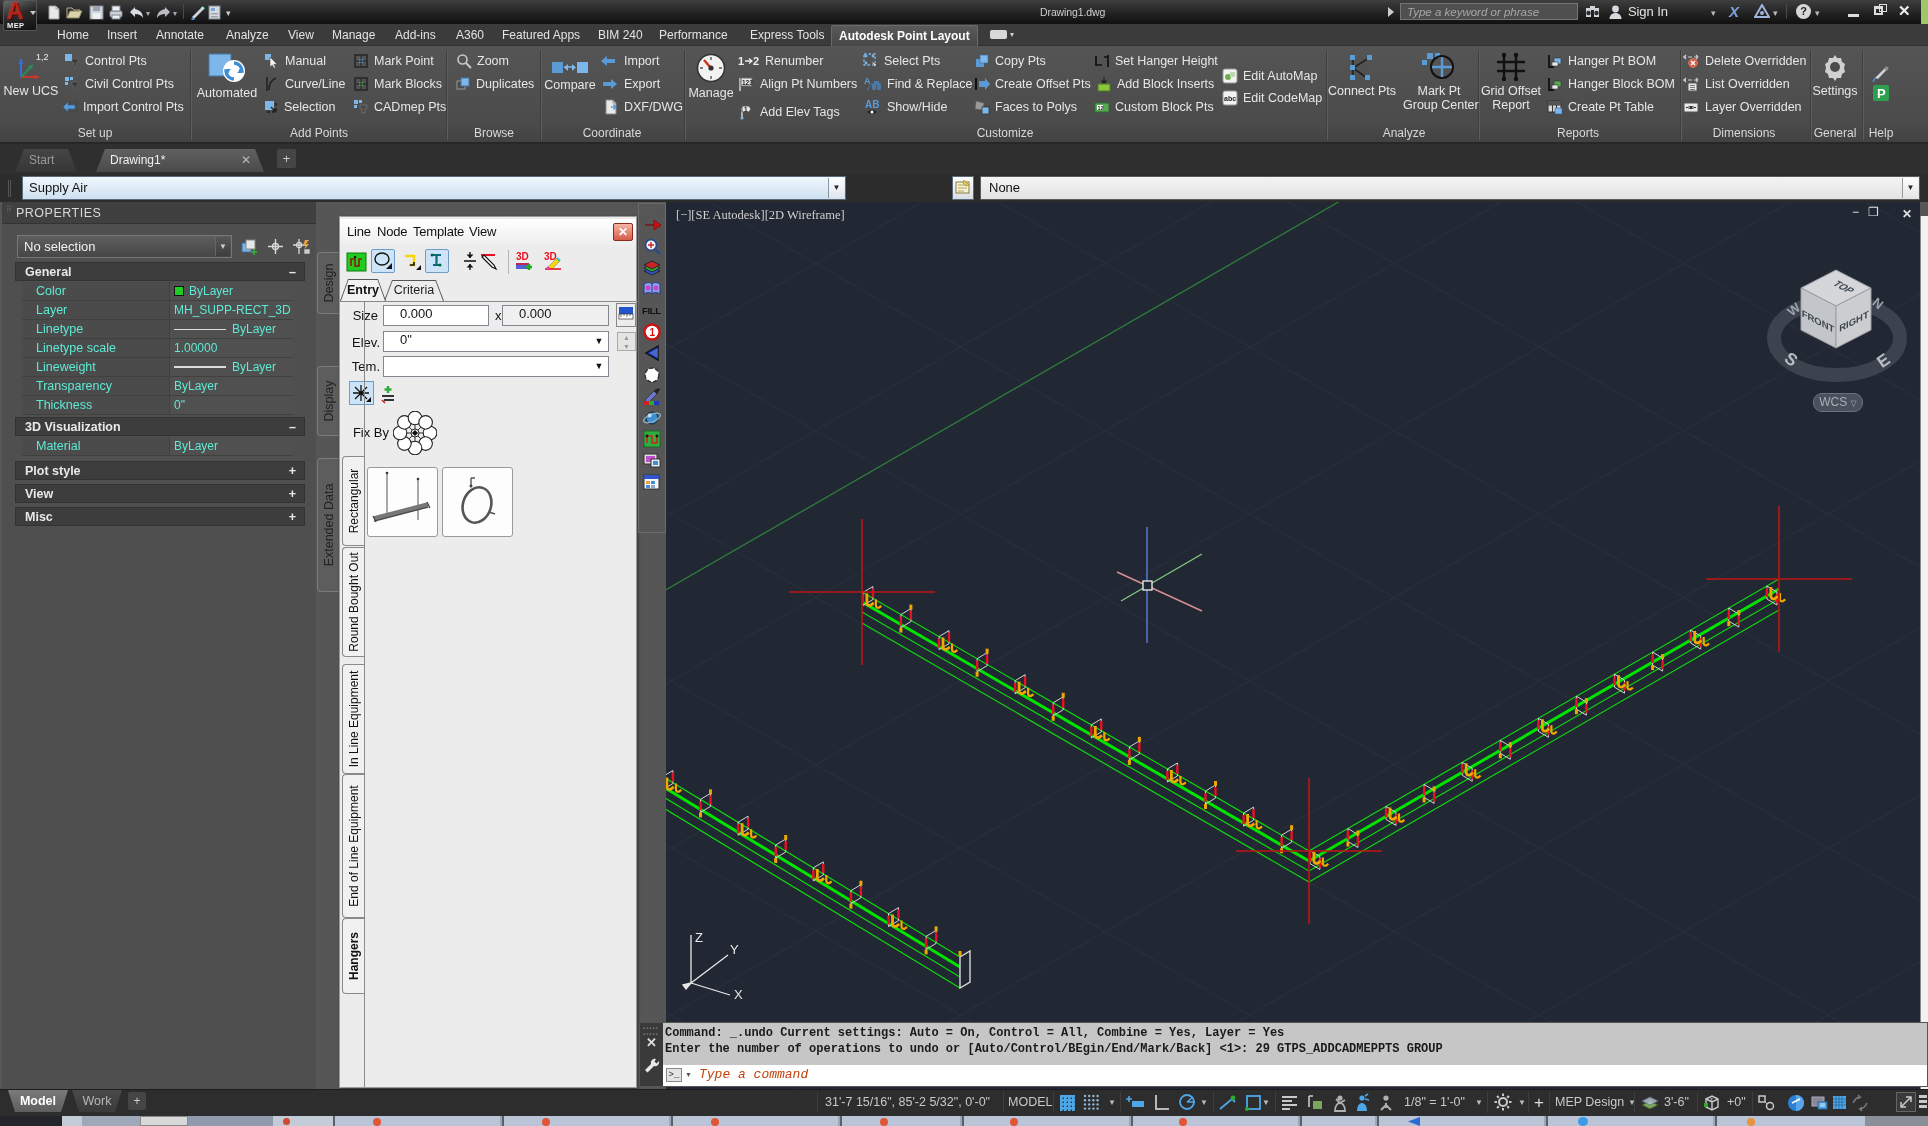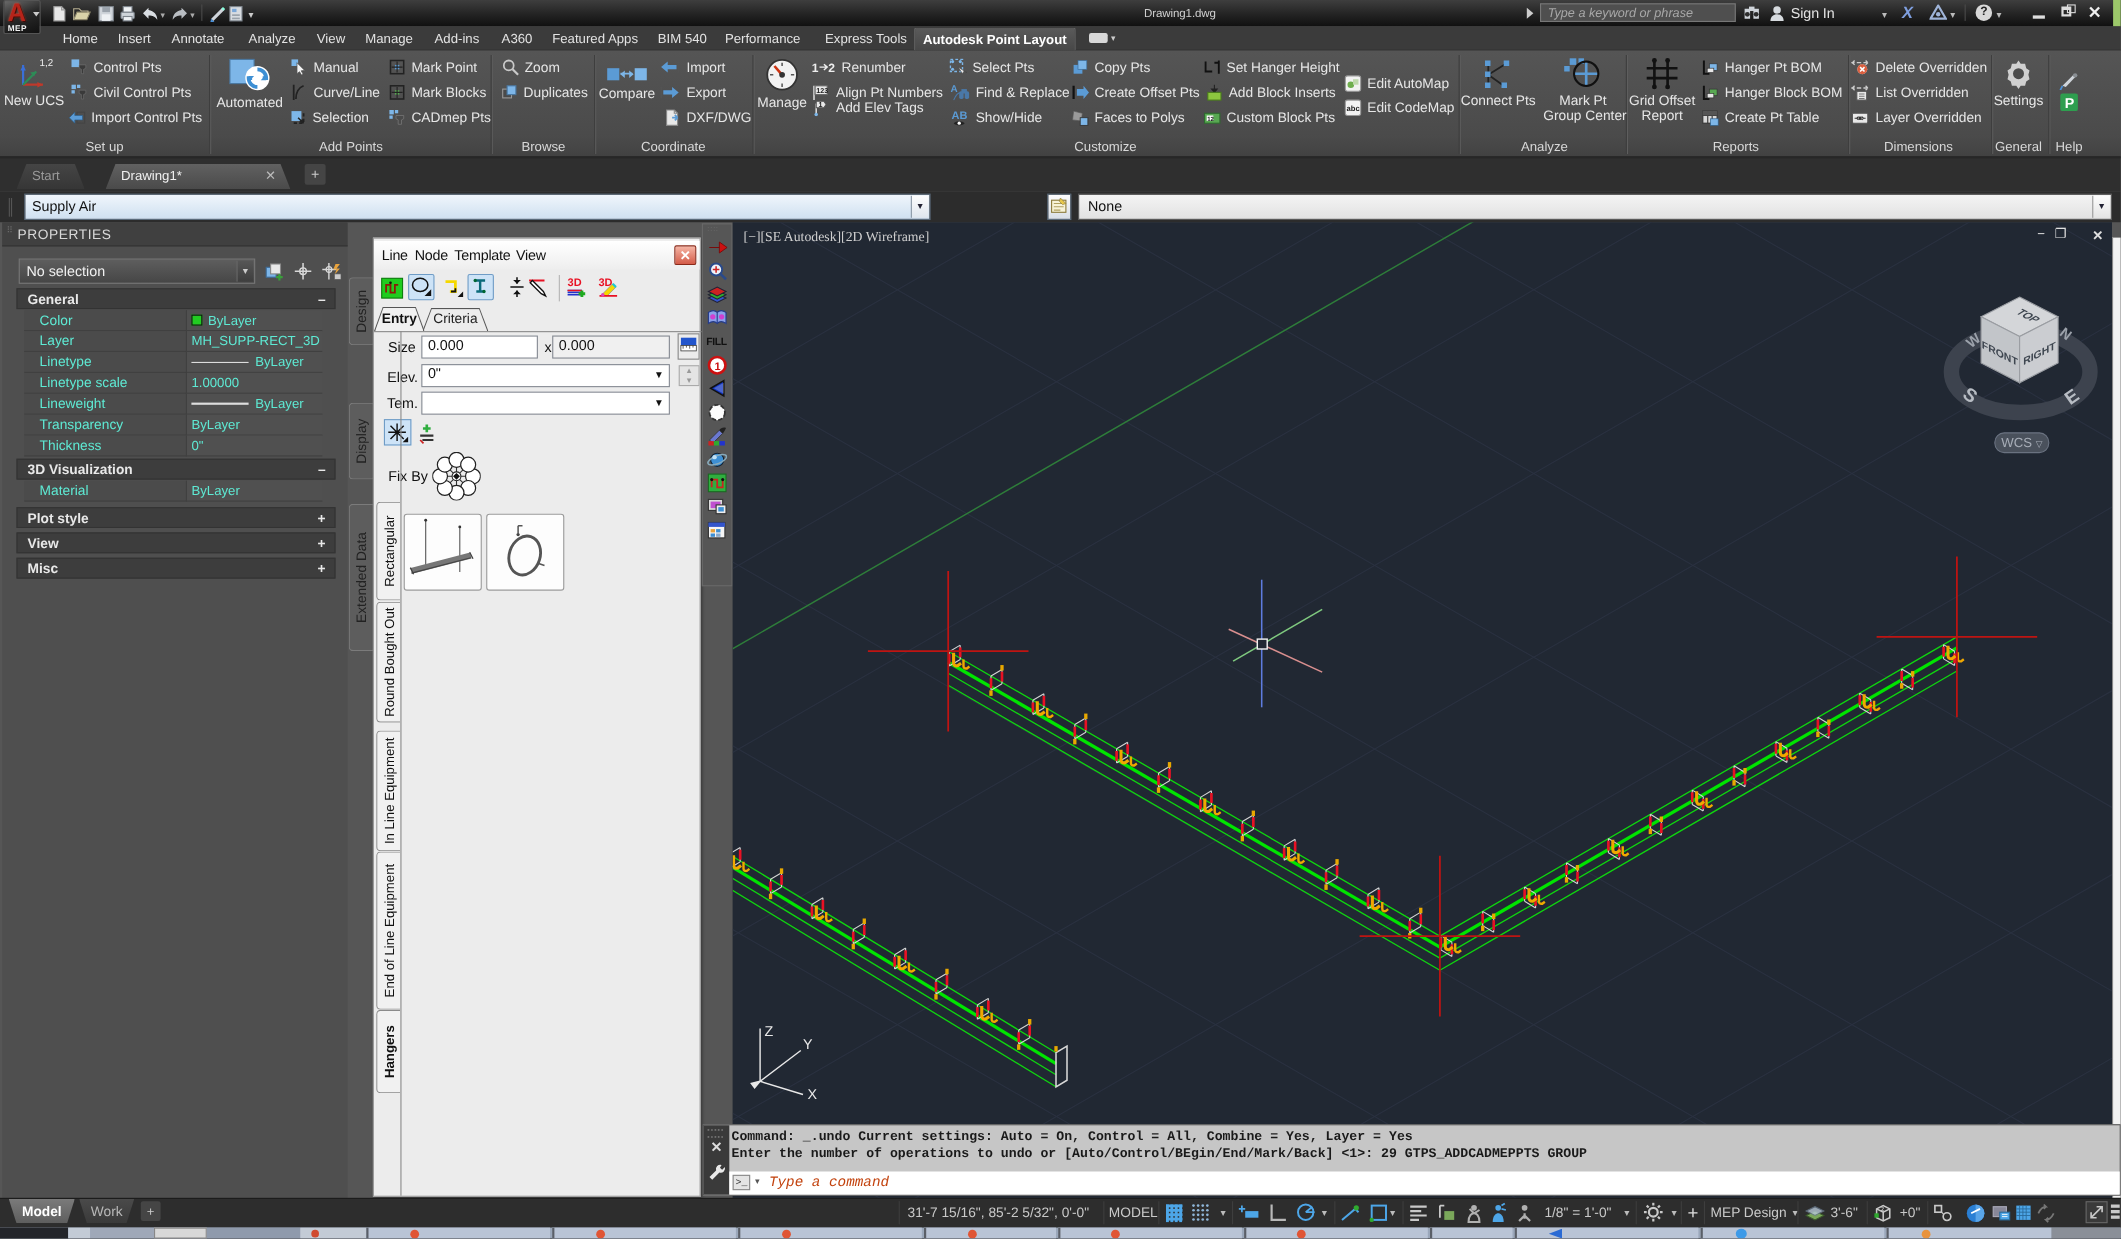--- a/index.html
+++ b/index.html
@@ -39,21 +39,21 @@
  font-size:12.5px;font-weight:bold;color:#e8e8e8;padding-left:9px}
 .phdr .pm{position:absolute;right:8px;top:0;font-weight:bold}
 .vtab{position:absolute;background:#5d5d5d;border:1px solid #7b7b7b;border-right:none;border-radius:4px 0 0 4px;color:#222}
 .vtab span{position:absolute;left:50%;top:50%;transform:translate(-50%,-50%) rotate(-90deg);white-space:nowrap;font-size:12.5px}
 
 #fwin{left:339px;top:216px;width:298px;height:872px;background:#ececec;border:1px solid #9a9a9a;box-shadow:1px 1px 3px rgba(0,0,0,.4)}
 .fmenu{position:absolute;left:0;top:2px;width:100%;height:26px;background:linear-gradient(#fff,#eee);color:#111;font-size:13px;letter-spacing:-.2px}
 .fmenu b{font-weight:normal;position:absolute;top:5px}
 .tbtn{position:absolute;top:32px;width:24px;height:24px;border:1px solid #bbb;border-radius:2px;background:#ececec}
 .tbtn.on{background:#cde3f7;border:1px solid #6f9cc6}
-.fld{position:absolute;background:#fff;border:1px solid #828790;font-size:13px;color:#111;padding-left:5px}
+.fld{position:absolute;background:#fff;border:1px solid #828790;font-size:13px;color:#111;padding-left:16px}
 .flab{position:absolute;font-size:13px;color:#111;white-space:nowrap}
 .combo-arrow{position:absolute;right:1px;top:1px;bottom:1px;width:16px;background:#ececec;color:#333;text-align:center;font-size:8px;line-height:17px}
 
 #canvas{left:666px;top:202px;width:1254px;height:887px;background:#212833;overflow:hidden}
 #vscroll{left:1920px;top:216px;width:8px;height:873px;background:#f2f2f2;border-left:1px solid #888}
 
 #vtools{left:638px;top:203px;width:28px;height:330px;background:#565656;border:1px solid #6a6a6a}
 .vt{position:absolute;left:3px;width:20px;height:20px}
 
 #cmdwin{left:639px;top:1022px;width:1289px;height:65px;background:#c6c6c6;border:1px solid #555}
@@ -145,21 +145,21 @@
 <div class="abs" id="menurow"></div>
 <div class="mtab" style="left:57px">Home</div>
 <div class="mtab" style="left:107px">Insert</div>
 <div class="mtab" style="left:156px">Annotate</div>
 <div class="mtab" style="left:226px">Analyze</div>
 <div class="mtab" style="left:288px">View</div>
 <div class="mtab" style="left:332px">Manage</div>
 <div class="mtab" style="left:395px">Add-ins</div>
 <div class="mtab" style="left:456px">A360</div>
 <div class="mtab" style="left:502px">Featured Apps</div>
-<div class="mtab" style="left:598px">BIM 540</div>
+<div class="mtab" style="left:598px">BIM 240</div>
 <div class="mtab" style="left:659px">Performance</div>
 <div class="mtab" style="left:750px">Express Tools</div>
 <div id="atab" style="left:831px">Autodesk Point Layout</div>
 <div class="abs" style="left:990px;top:30px;width:17px;height:9px;background:#d8d8d8;border-radius:2px"></div>
     <text class="abs" style="left:1010px;top:30px;color:#ccc;font-size:8px">▾</text>
 <div class="abs" style="left:3px;top:0px;width:34px;height:31px;background:linear-gradient(160deg,#6a6a6a,#2a2a2a 45%,#111);border:1px solid #555;border-radius:2px;z-index:50">
 <div class="abs" style="left:3px;top:-3px;font-size:23px;font-weight:bold;color:#b5241a;text-shadow:1px 1px 1px #3a0a06,0 0 2px #e8604a">A</div>
 <div class="abs" style="left:3px;top:20px;font-size:7.5px;font-weight:bold;color:#f2f2f2;letter-spacing:.4px">MEP</div>
 <div class="abs" style="left:26px;top:10px;width:0;height:0;border-top:4px solid #ccc;border-left:3.5px solid transparent;border-right:3.5px solid transparent"></div>
 </div>
@@ -328,21 +328,21 @@
       <span>Renumber</span>
     </div>
 <div class="it" style="left:737px;top:76px">
       <svg width="18" height="16" viewBox="0 0 18 16">
         <path d="M3 2v13" stroke="#ddd" stroke-width="1.4"></path>
         <rect x="4" y="2" width="11" height="8" fill="#e8e8e8" stroke="#666"></rect>
         <text x="5" y="8.5" font-size="6.5" font-weight="bold" fill="#222">123</text>
       </svg>
       <span>Align Pt Numbers</span>
     </div>
-<div class="it" style="left:739px;top:90px">
+<div class="it" style="left:739px;top:104px">
       <svg width="16" height="16" viewBox="0 0 16 16">
         <path d="M3 4v11" stroke="#ddd" stroke-width="1.4"></path>
         <circle cx="3" cy="14" r="1.6" fill="#7db6e8"></circle>
         <path d="M3 2h7l2 3-2 3H3z" fill="#e8e8e8" stroke="#555"></path>
         <text x="5" y="7.6" font-size="6.5" font-weight="bold" fill="#222">1</text>
       </svg>
       <span>Add Elev Tags</span>
     </div>
 <div class="it" style="left:863px;top:53px">
       <svg width="16" height="16" viewBox="0 0 16 16">

